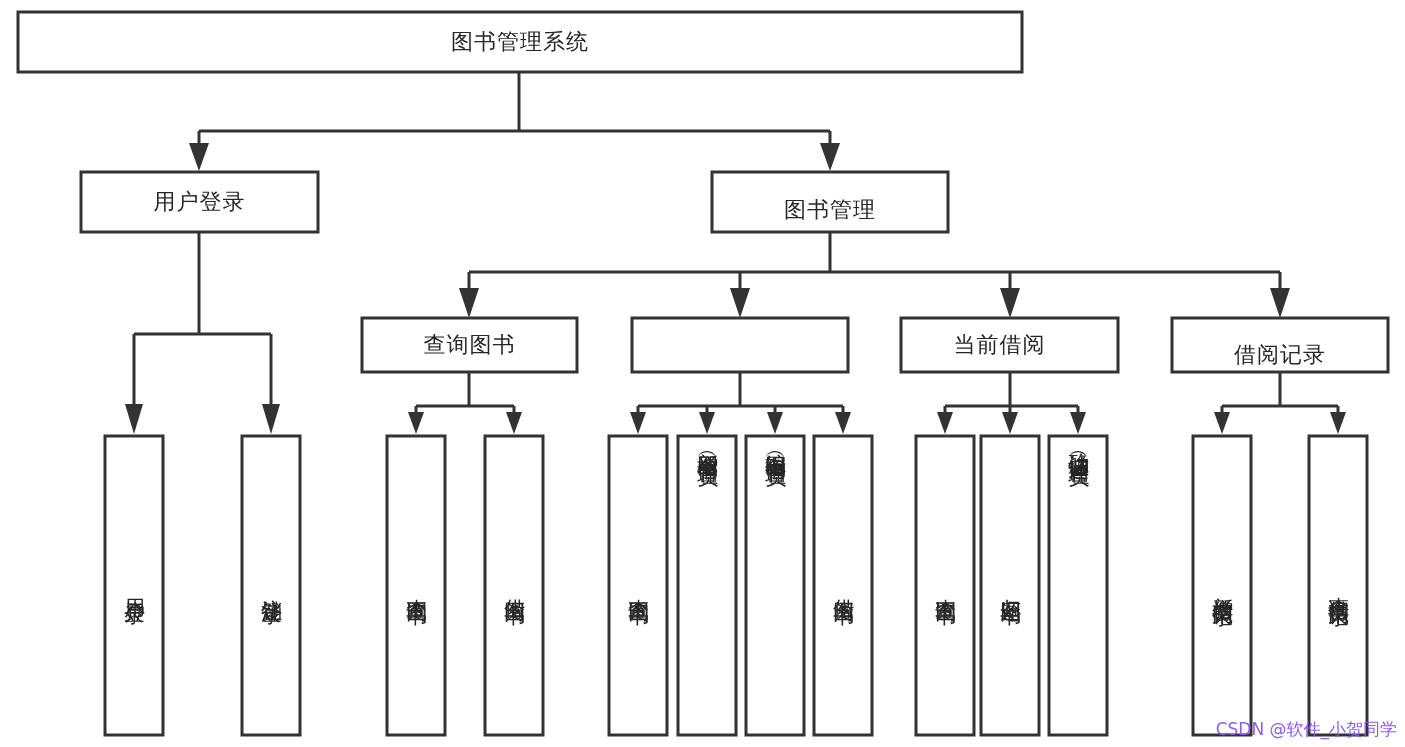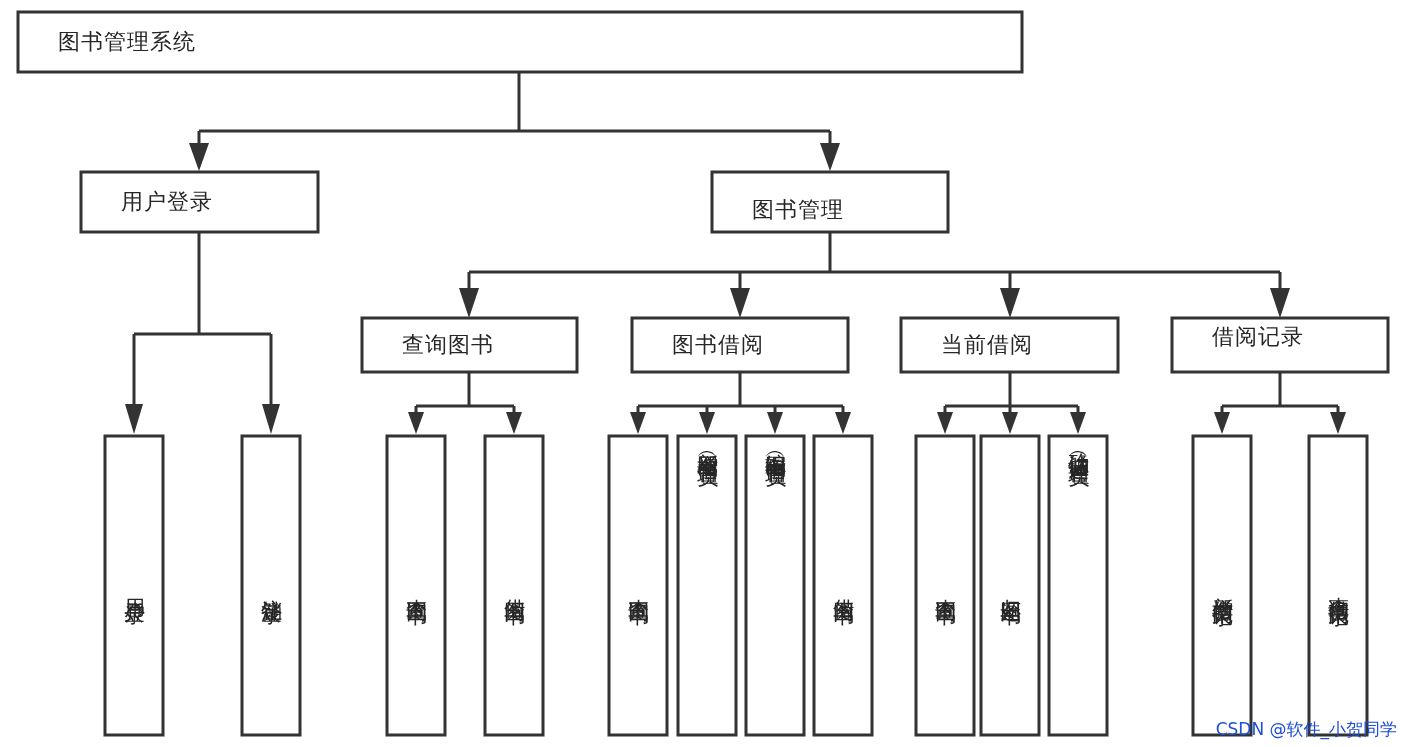--- a/index.html
+++ b/index.html
@@ -37,21 +37,21 @@
   .arrow-head {
     fill: #333333;
     stroke: none;
   }
   .watermark {
     position: absolute;
     right: 8px;
     bottom: 6px;
     font-family: "DejaVu Sans", "Liberation Sans", sans-serif;
     font-size: 17px;
-    color: #1d4ed8;
+    color: #8b5cf6;
     white-space: nowrap;
     pointer-events: none;
   }
   .vlabel-wrap {
     position: absolute;
     display: flex;
     align-items: center;
     justify-content: center;
     pointer-events: none;
   }
@@ -62,23 +62,22 @@
     font-size: 21px;
     color: #262626;
     line-height: 1.12;
     letter-spacing: 2px;
     text-align: center;
   }
   .hlabel-wrap {
     position: absolute;
     display: flex;
     align-items: center;
-    justify-content: flex-start;
+    justify-content: center;
     pointer-events: none;
-    padding-left: 40px;
   }
   .hlabel-text {
     font-family: "DejaVu Sans", "Liberation Sans", sans-serif;
     font-size: 22px;
     color: #262626;
     letter-spacing: 1px;
     white-space: nowrap;
   }
 </style>
 </head>
@@ -203,29 +202,26 @@
   </div>
 
   <div class="hlabel-wrap" style="left:712px; top:172px; width:236px; height:76px;">
     <span class="hlabel-text">图书管理</span>
   </div>
 
   <div class="hlabel-wrap" style="left:362px; top:318px; width:215px; height:54px;">
     <span class="hlabel-text">查询图书</span>
   </div>
 
-  <div class="hlabel-wrap" style="left:632px; top:318px; width:216px; height:54px;">
-    <span class="hlabel-text">图书借阅</span>
-  </div>
 
   <div class="hlabel-wrap" style="left:901px; top:318px; width:197px; height:54px;">
     <span class="hlabel-text">当前借阅</span>
   </div>
 
-  <div class="hlabel-wrap" style="left:1172px; top:310px; width:216px; height:54px;">
+  <div class="hlabel-wrap" style="left:1172px; top:328px; width:216px; height:54px;">
     <span class="hlabel-text">借阅记录</span>
   </div>
 
   <div class="vlabel-wrap" style="left:105px; top:436px; width:58px; height:299px;">
     <span class="vlabel-text">用户登录</span>
   </div>
 
   <div class="vlabel-wrap" style="left:242px; top:436px; width:58px; height:299px;">
     <span class="vlabel-text">注销登录</span>
   </div>

